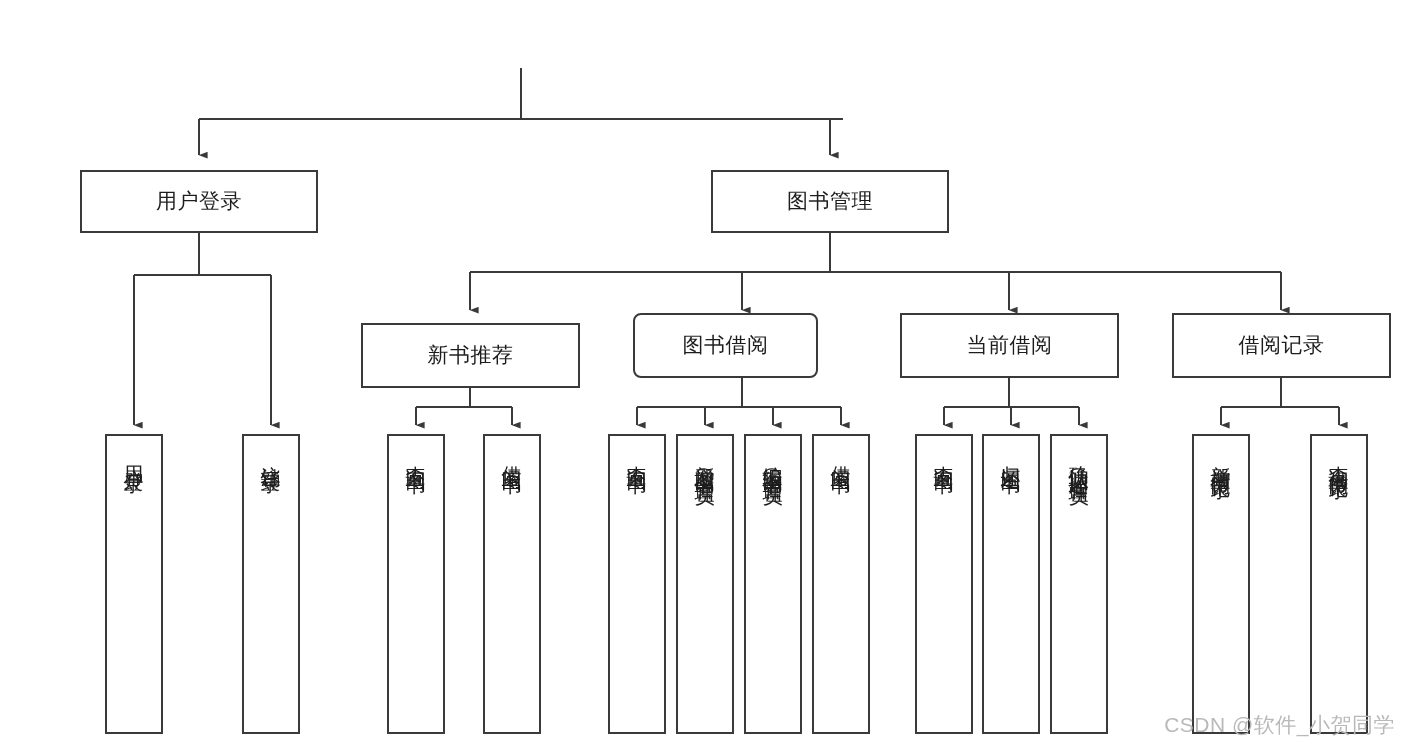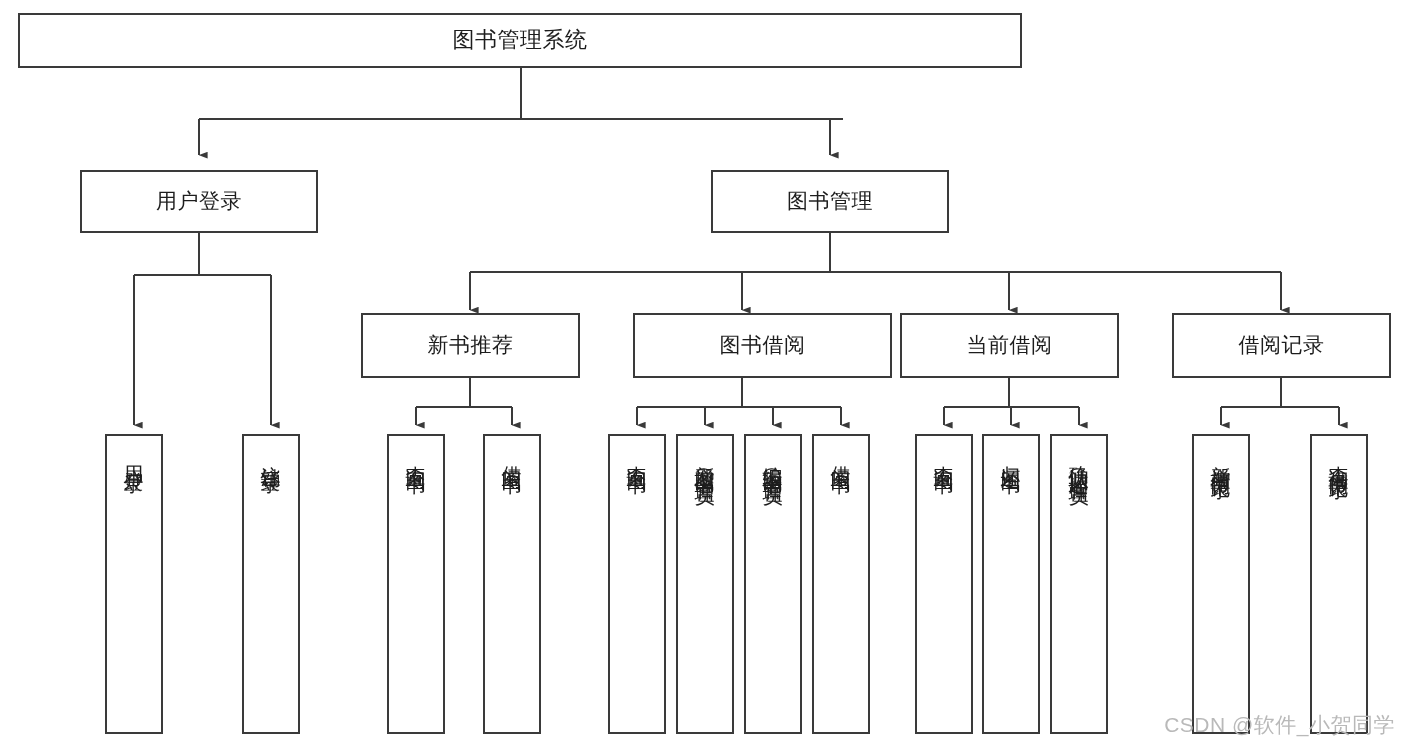--- a/index.html
+++ b/index.html
@@ -121,35 +121,32 @@
       <path d="M 1011,407 L 1011,425" marker-end="url(#arrowhead)"></path>
       <path d="M 1079,407 L 1079,425" marker-end="url(#arrowhead)"></path>
 
       <path d="M 1281,378 L 1281,407"></path>
       <path d="M 1221,407 L 1339,407"></path>
       <path d="M 1221,407 L 1221,425" marker-end="url(#arrowhead)"></path>
       <path d="M 1339,407 L 1339,425" marker-end="url(#arrowhead)"></path>
     </g>
   </svg>
 
-  <div class="node root horizontal" style="left:18px; top:13px; width:1004px; height:55px;">
-    <span class="node-label">图书管理系统</span>
-  </div>
 
   <div class="node horizontal" style="left:80px; top:170px; width:238px; height:63px;">
     <span class="node-label">用户登录</span>
   </div>
   <div class="node horizontal" style="left:711px; top:170px; width:238px; height:63px;">
     <span class="node-label">图书管理</span>
   </div>
 
-  <div class="node horizontal" style="left:361px; top:313px; width:219px; height:65px;">
+  <div class="node horizontal" style="left:361px; top:323px; width:219px; height:65px;">
     <span class="node-label">新书推荐</span>
   </div>
-  <div class="node horizontal" style="left:633px; top:313px; width:259px; height:65px;">
+  <div class="node horizontal" style="left:633px; top:313px; width:185px; height:65px;border-radius:8px;">
     <span class="node-label">图书借阅</span>
   </div>
   <div class="node horizontal" style="left:1172px; top:313px; width:219px; height:65px;">
     <span class="node-label">借阅记录</span>
   </div>
   <div class="node horizontal" style="left:900px; top:313px; width:219px; height:65px;">
     <span class="node-label">当前借阅</span>
   </div>
 
   <div class="node vertical" style="left:105px; top:434px; width:58px; height:300px;">

